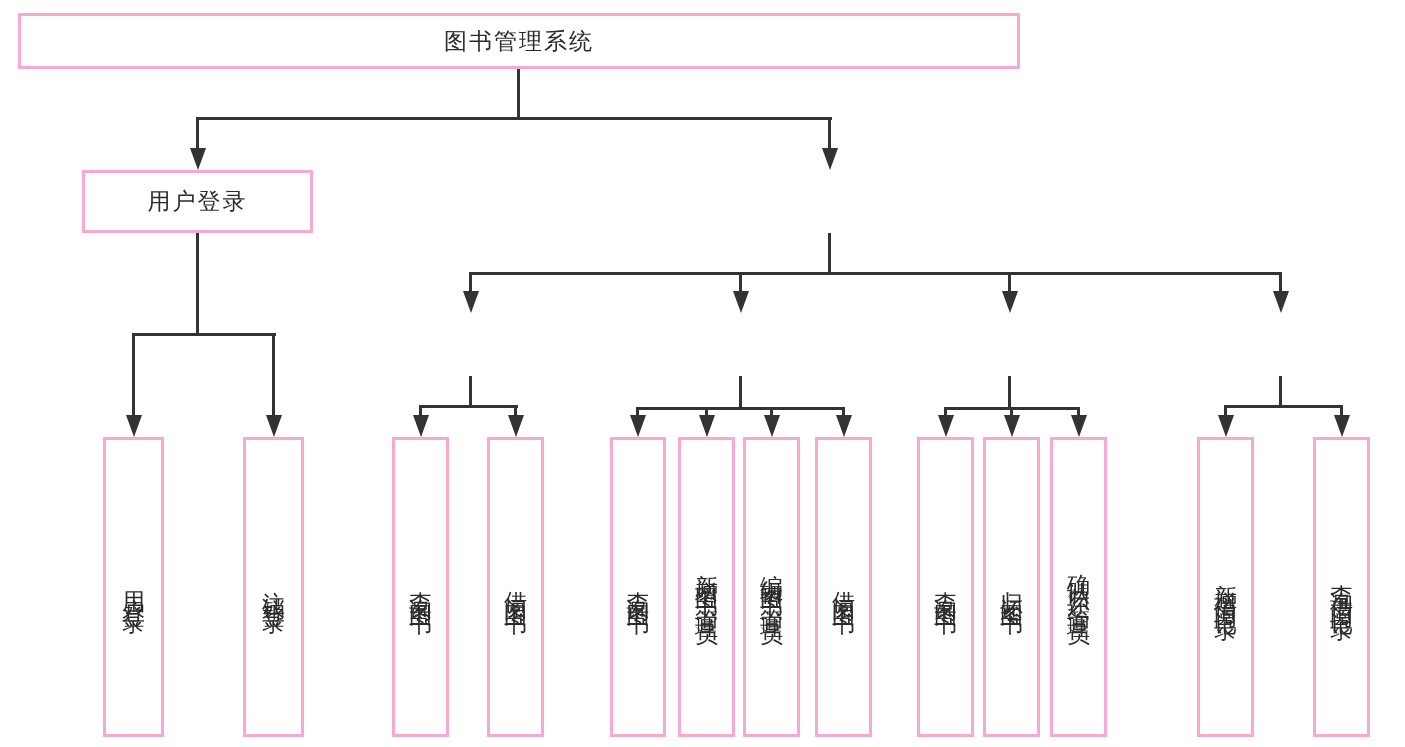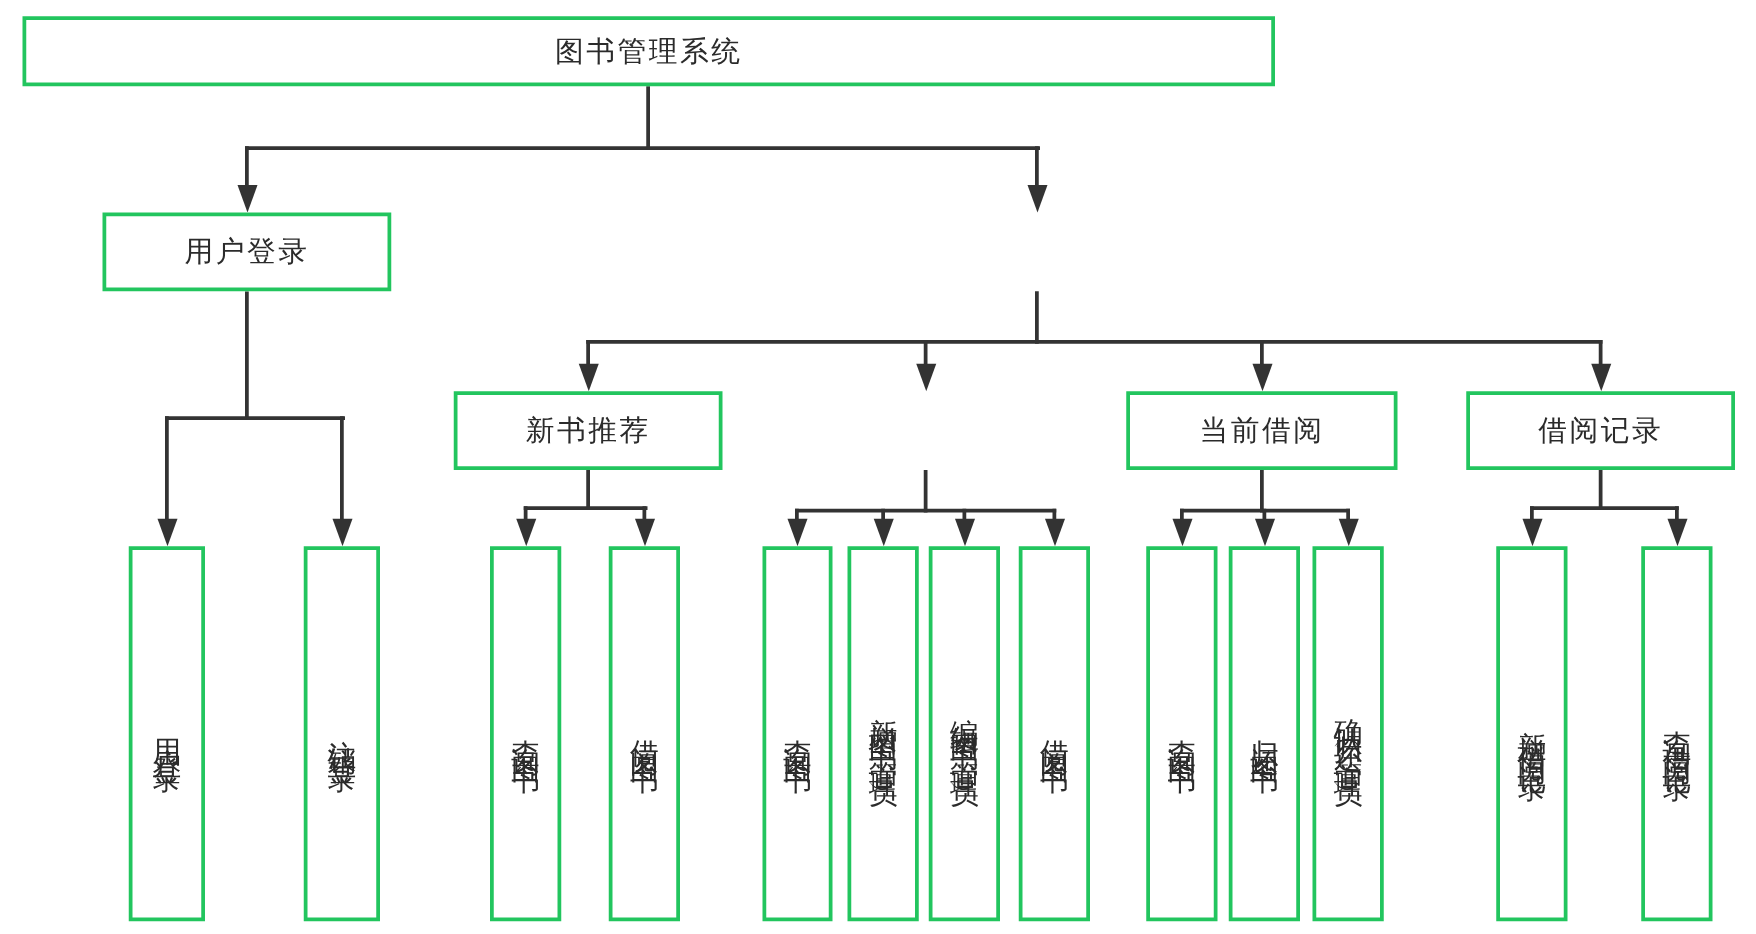--- a/index.html
+++ b/index.html
@@ -1,21 +1,21 @@
 <!DOCTYPE html>
 <html><head>
 <meta charset="utf-8">
 <style>
   html,body{margin:0;padding:0;background:#fff;}
   #canvas{
     position:relative;width:1405px;height:747px;background:#ffffff;overflow:hidden;
     font-family:"Liberation Sans","DejaVu Sans",sans-serif;color:#2b2b2b;
   }
   .box{
-    position:absolute;box-sizing:border-box;background:#fff;border:3px solid #22c55e;
+    position:absolute;box-sizing:border-box;background:#fff;border:3px solid #f9a8d4;
     display:flex;align-items:center;justify-content:center;
     font-size:23px;letter-spacing:2px;z-index:2;
   }
   .leaf{top:437px;height:300px;}
   .vtext{
     writing-mode:vertical-rl;text-orientation:mixed;
     letter-spacing:7px;line-height:1;white-space:nowrap;
   }
   .vline{position:absolute;width:3px;background:#333333;z-index:1;}
   .hline{position:absolute;height:3px;background:#333333;z-index:1;}
@@ -60,29 +60,20 @@
   <div class="hline" style="left:469px;top:272px;width:813px;"></div>
   <div class="vline" style="left:469px;top:272px;height:24px;"></div>
   <div class="ah" style="left:463px;top:291px;"></div>
   <div class="vline" style="left:739px;top:272px;height:24px;"></div>
   <div class="ah" style="left:733px;top:291px;"></div>
   <div class="vline" style="left:1008px;top:272px;height:24px;"></div>
   <div class="ah" style="left:1002px;top:291px;"></div>
   <div class="vline" style="left:1279px;top:272px;height:24px;"></div>
   <div class="ah" style="left:1273px;top:291px;"></div>
 
-  <div class="box" style="left:363px;top:313px;width:215px;height:63px;">
-    <span>新书推荐</span>
-  </div>
-  <div class="box" style="left:901px;top:313px;width:217px;height:63px;">
-    <span>当前借阅</span>
-  </div>
-  <div class="box" style="left:1173px;top:313px;width:215px;height:63px;">
-    <span>借阅记录</span>
-  </div>
 
   <div class="vline" style="left:469px;top:376px;height:32px;"></div>
   <div class="hline" style="left:419px;top:405px;width:99px;"></div>
   <div class="vline" style="left:419px;top:405px;height:14px;"></div>
   <div class="ah" style="left:413px;top:415px;"></div>
   <div class="vline" style="left:514px;top:405px;height:14px;"></div>
   <div class="ah" style="left:508px;top:415px;"></div>
 
   <div class="vline" style="left:739px;top:376px;height:34px;"></div>
   <div class="hline" style="left:636px;top:407px;width:209px;"></div>

